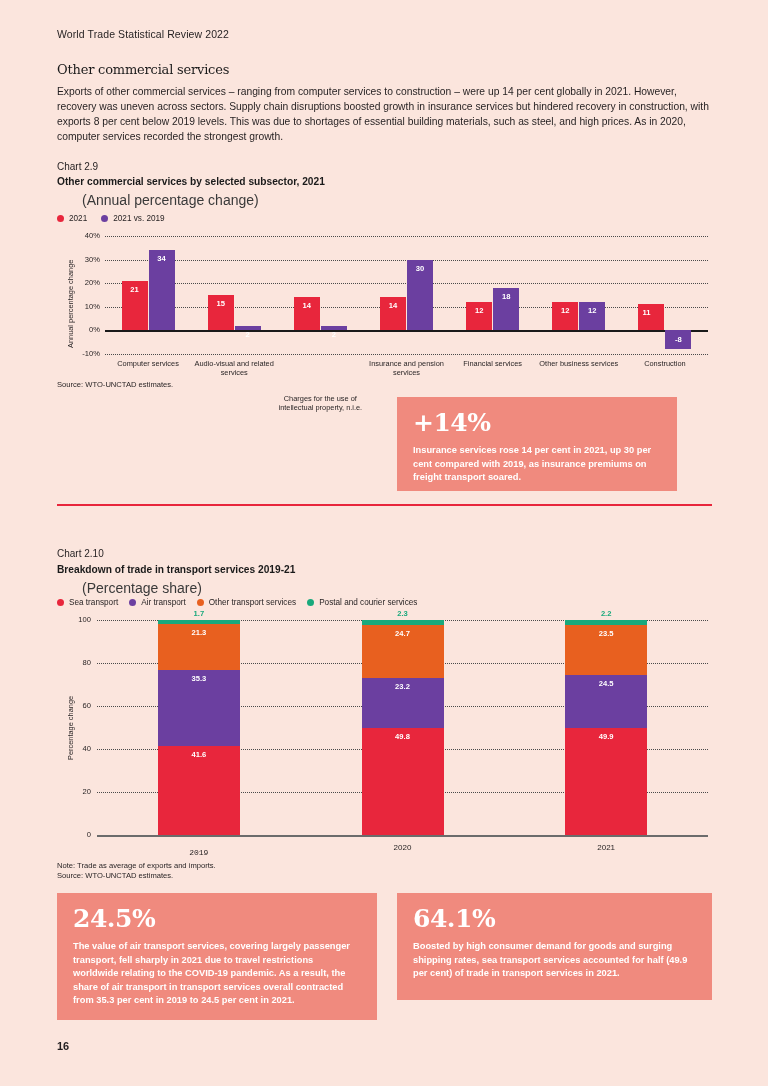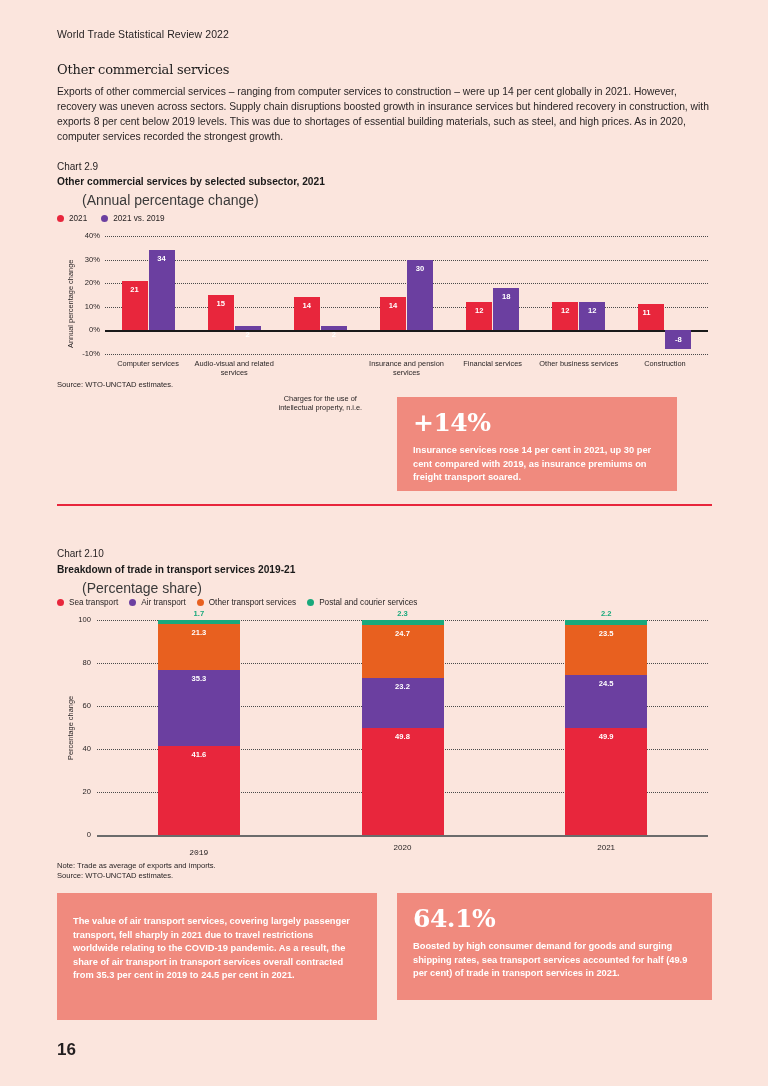--- a/index.html
+++ b/index.html
@@ -69,21 +69,21 @@
   .xcat{position:absolute;font-size:8px;color:#231f20;text-align:center;}
   .seg{position:absolute;}
   .seg-val{position:absolute;font-size:7.6px;font-weight:bold;text-align:center;}
   .note{position:absolute;left:57px;font-size:7.6px;color:#231f20;}
   #c210-note{top:861px;}
   #c210-source{top:871px;}
 
   #co3{left:57px;top:893px;width:320px;height:127px;}
   #co4{left:397px;top:893px;width:315px;height:107px;}
 
-  .pageno{position:absolute;left:57px;top:1040px;font-size:17px;font-weight:bold;color:#231f20;}
+  .pageno{position:absolute;left:57px;top:1040px;font-size:11px;font-weight:bold;color:#231f20;}
 </style>
 </head>
 <body>
 
 <div class="page">
 
   <div class="runhead">World Trade Statistical Review 2022</div>
 
   <div class="h1" id="sec1-title">Other commercial services</div>
   <div class="body-copy" id="sec1-copy">Exports of other commercial services – ranging from computer services to construction – were up 14 per cent globally in 2021. However, recovery was uneven across sectors. Supply chain disruptions boosted growth in insurance services but hindered recovery in construction, with exports 8 per cent below 2019 levels. This was due to shortages of essential building materials, such as steel, and high prices. As in 2020, computer services recorded the strongest growth.</div>
@@ -230,20 +230,21 @@
       <div class="seg" style="left: 508.167px; top: -0.215px; width: 82px; height: 4.73px; background: rgb(25, 169, 124);"></div>
       <div class="seg-val" style="left: 508.167px; width: 82px; top: -11.215px; color: rgb(25, 169, 124);">2.2</div>
       <div class="xcat" style="left: 509.167px; width: 80px; top: 223px;">2021</div>
     </div>
 
   <div class="note" id="c210-note">Note: Trade as average of exports and imports.</div>
   <div class="note" id="c210-source">Source: WTO-UNCTAD estimates.</div>
 
   <div class="callout" id="co3">
     <div class="callout-inner">
+      <div class="callout-big">24.5%</div>
       <div class="callout-txt">The value of air transport services, covering largely passenger transport, fell sharply in 2021 due to travel restrictions worldwide relating to the COVID-19 pandemic. As a result, the share of air transport in transport services overall contracted from 35.3 per cent in 2019 to 24.5 per cent in 2021.</div>
     </div>
   </div>
   <div class="callout" id="co4">
     <div class="callout-inner">
       <div class="callout-big">64.1%</div>
       <div class="callout-txt">Boosted by high consumer demand for goods and surging shipping rates, sea transport services accounted for half (49.9 per cent) of trade in transport services in 2021.</div>
     </div>
   </div>
 

